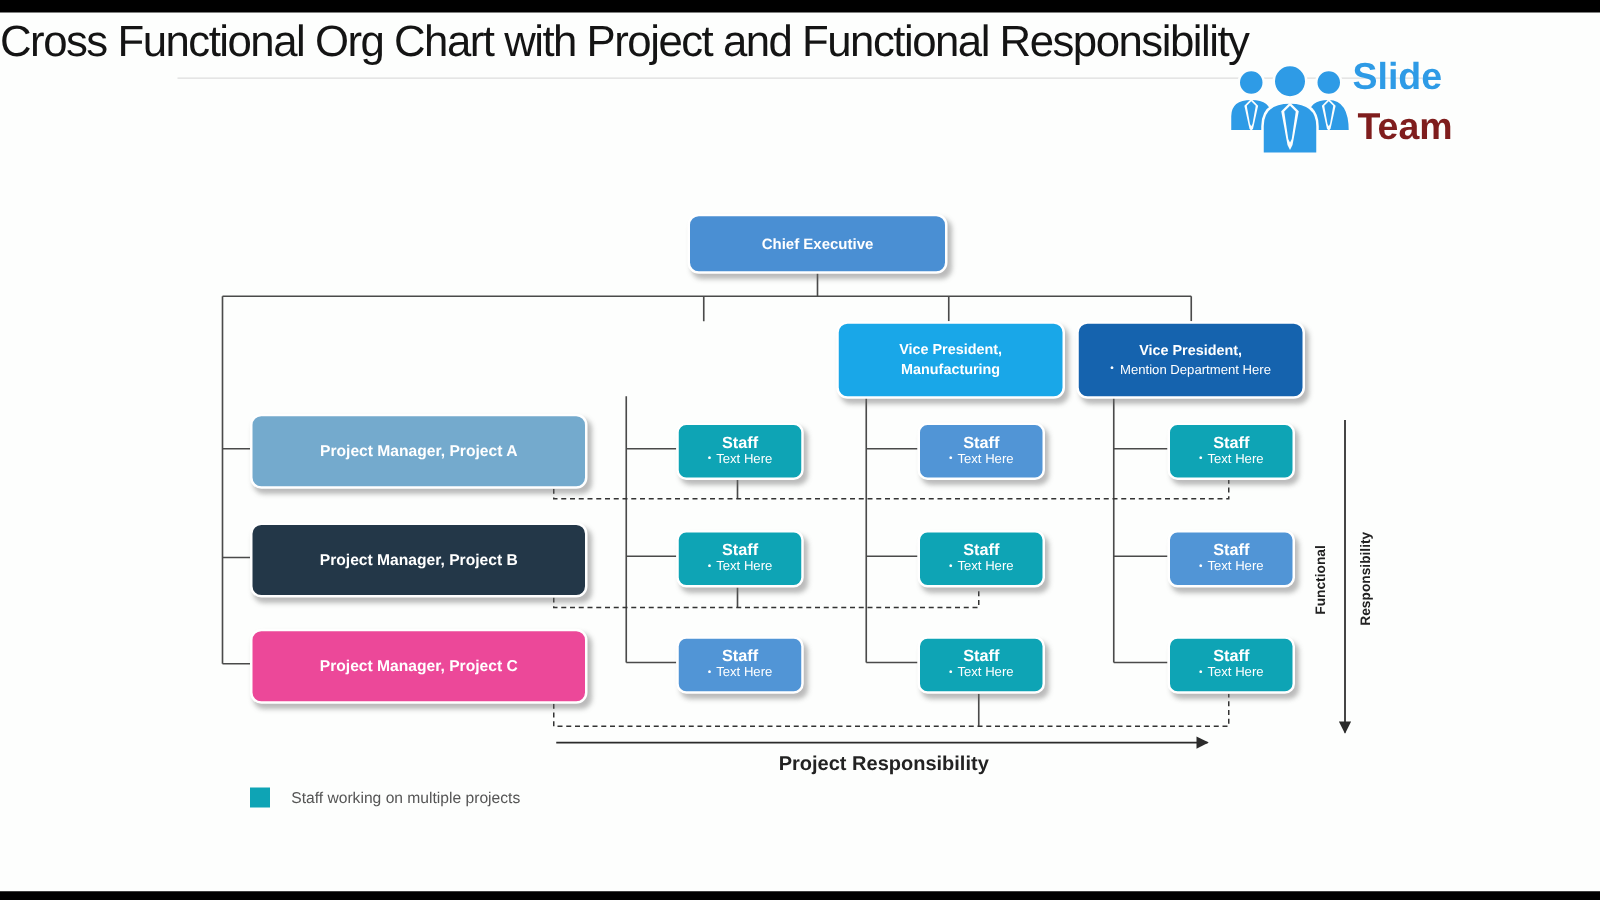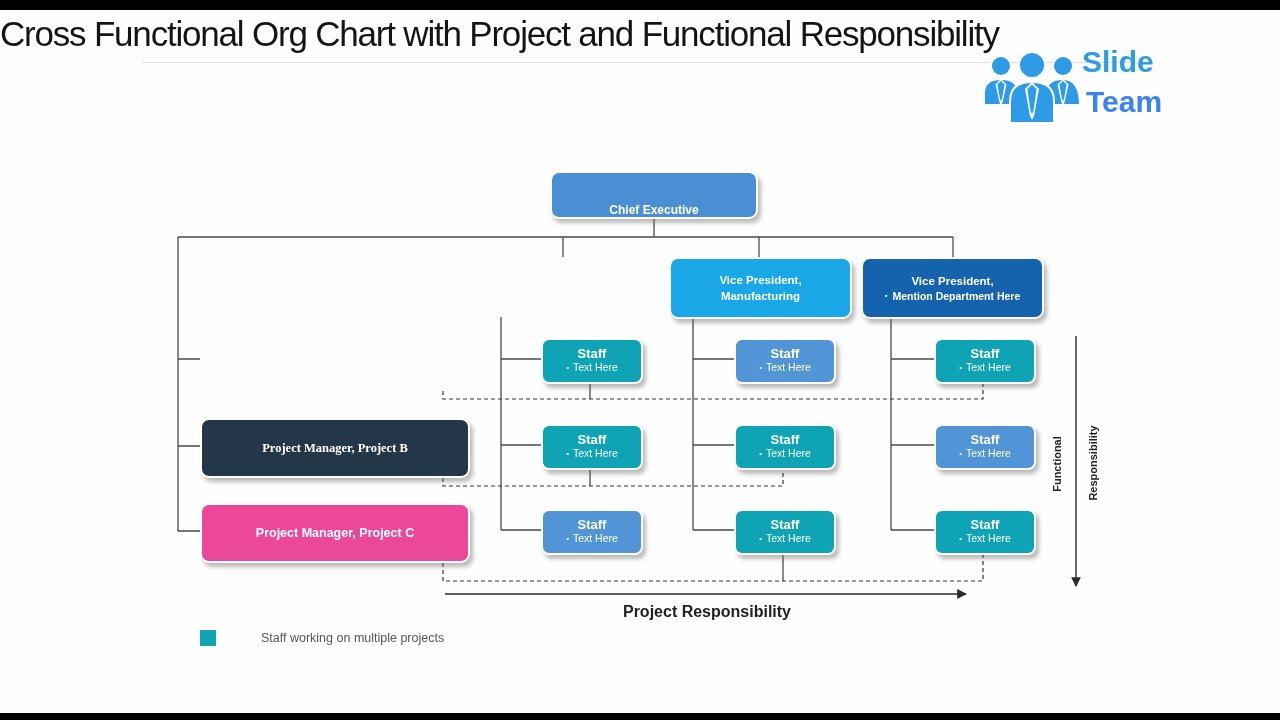--- a/index.html
+++ b/index.html
@@ -10,40 +10,40 @@
   .bar.bottom{top:713px;height:7px;}
   .title{position:absolute;top:14px;left:0;width:1280px;text-align:left;font-size:35px;letter-spacing:-1.2px;color:#141414;white-space:nowrap;}
   .divider{position:absolute;top:62px;left:142px;width:996px;height:1px;background:#ddd;}
   .subtitle{position:absolute;top:78px;left:0;width:1280px;text-align:center;font-style:italic;font-size:11.5px;color:#9a9a9a;letter-spacing:.2px;}
   .logo{position:absolute;top:45px;left:980px;width:200px;height:80px;}
   .logo svg{position:absolute;left:0;top:4px;}
   .logo .w1{position:absolute;left:102px;top:0;font-size:30px;font-weight:bold;}
   .logo .w2{position:absolute;left:106px;top:40px;font-size:30px;font-weight:bold;}
   .box{position:absolute;border:2px solid #fff;border-radius:9px;box-shadow:3px 4px 4px rgba(105,105,105,.45);
        color:#fff;display:flex;flex-direction:column;align-items:center;justify-content:center;text-align:center;}
-  .ce{left:550px;top:171px;width:204px;height:44px;font-weight:bold;font-size:12px;justify-content:flex-end;}
+  .ce{left:550px;top:171px;width:204px;height:44px;font-weight:bold;font-size:12px;}
   .vp{top:257px;width:179px;height:58px;font-weight:bold;font-size:11.5px;line-height:1.4;}
   .vp1{left:472px;} .vp2{left:669px;} .vp3{left:861px;}
-  .vp3 .line2{font-weight:700;font-size:10.5px;}
+  .vp3 .line2{font-weight:400;font-size:10.5px;}
   .vbullet{font-size:8px;vertical-align:2px;margin-right:5px;}
   .vbullet:empty{margin:0;}
   .pm{left:200px;width:266px;height:56px;font-weight:bold;font-size:12.5px;}
-  .pm-a{top:331px;} .pm-b{top:418px;font-family:Liberation Serif, serif;} .pm-c{top:503px;}
+  .pm-a{top:331px;} .pm-b{top:418px;} .pm-c{top:503px;}
   .staff{width:98px;height:42px;border-radius:8px;}
   .c1{left:541px;} .c2{left:734px;} .c3{left:934px;}
   .r1{top:338px;} .r2{top:424px;} .r3{top:509px;}
   .staff-title{font-weight:bold;font-size:13px;line-height:1.1;}
   .staff-sub{font-size:10.5px;line-height:1.3;}
   .sbullet{font-size:8px;vertical-align:1px;margin-right:4px;}
   svg.wires{position:absolute;left:0;top:0;}
   .axis-label-h{position:absolute;left:557px;top:603px;width:300px;text-align:center;font-weight:bold;font-size:16px;color:#222;}
   .func-label{position:absolute;font-weight:bold;font-size:11px;color:#222;text-align:center;transform:rotate(-90deg);transform-origin:center;white-space:nowrap;}
   .fl1{left:1017px;top:458px;width:80px;}
   .fl2{left:1043px;top:457px;width:100px;}
-  .legend{position:absolute;left:200px;top:630px;display:flex;align-items:center;gap:28px;}
+  .legend{position:absolute;left:200px;top:630px;display:flex;align-items:center;}
   .legend .swatch{width:16px;height:16px;margin-right:17px;}
   .legend .ltext{font-size:12.5px;color:#555;}
 </style>
 </head>
 <body>
 
 <div class="stage">
 
   <div class="bar top"></div>
   <div class="bar bottom"></div>
@@ -66,21 +66,21 @@
         <path d="M83 30 l5.5 5.5 l-4 18 l-1.5 2.5 l-1.5 -2.5 l-4 -18 Z"></path>
         <path d="M52 33 l7 7 l-5 27 l-2 4 l-2 -4 l-5 -27 Z"></path>
       </g>
       <g fill="#2e9be6">
         <path d="M21 32 l3.6 3.6 l-2.6 14.5 l-1 1.8 l-1 -1.8 l-2.6 -14.5 Z"></path>
         <path d="M83 32 l3.6 3.6 l-2.6 14.5 l-1 1.8 l-1 -1.8 l-2.6 -14.5 Z"></path>
         <path d="M52 35.5 l4.6 4.6 l-3.2 22 l-1.4 2.8 l-1.4 -2.8 l-3.2 -22 Z"></path>
       </g>
     </svg>
     <span class="w1" style="color:#2e9be6">Slide</span>
-    <span class="w2" style="color:#3b82f6">Team</span>
+    <span class="w2" style="color:#7f1d1d">Team</span>
   </div>
 
   <svg class="wires" width="1280" height="720">
     <defs>
       <marker id="arrow" viewBox="0 0 10 10" refX="9" refY="5" markerWidth="7" markerHeight="7" orient="auto">
         <path d="M0 0 L10 5 L0 10 z" fill="#2b2b2b"></path>
       </marker>
     </defs>
     <g stroke="#4a4a4a" stroke-width="1.3" fill="none">
       <path d="M654 215 V237"></path>
@@ -111,20 +111,23 @@
 
   <div class="box vp vp2" style="background-color: rgb(25, 167, 232);">
     <div>Vice President,</div>
     <div class="line2"><span class="vbullet"></span><span>Manufacturing</span></div>
   </div>
   <div class="box vp vp3" style="background-color: rgb(21, 99, 174);">
     <div>Vice President,</div>
     <div class="line2"><span class="vbullet">•</span><span>Mention Department Here</span></div>
   </div>
 
+  <div class="box pm pm-a" style="background-color: rgb(116, 170, 205);">
+    <span>Project Manager, Project A</span>
+  </div>
   <div class="box pm pm-b" style="background-color: rgb(35, 55, 72);">
     <span>Project Manager, Project B</span>
   </div>
   <div class="box pm pm-c" style="background-color: #ec4899;">
     <span>Project Manager, Project C</span>
   </div>
 
   <div class="box staff r1 c1" style="background-color: rgb(14, 164, 181);">
     <div class="staff-title">Staff</div>
     <div class="staff-sub"><span class="sbullet">•</span><span>Text Here</span></div>

